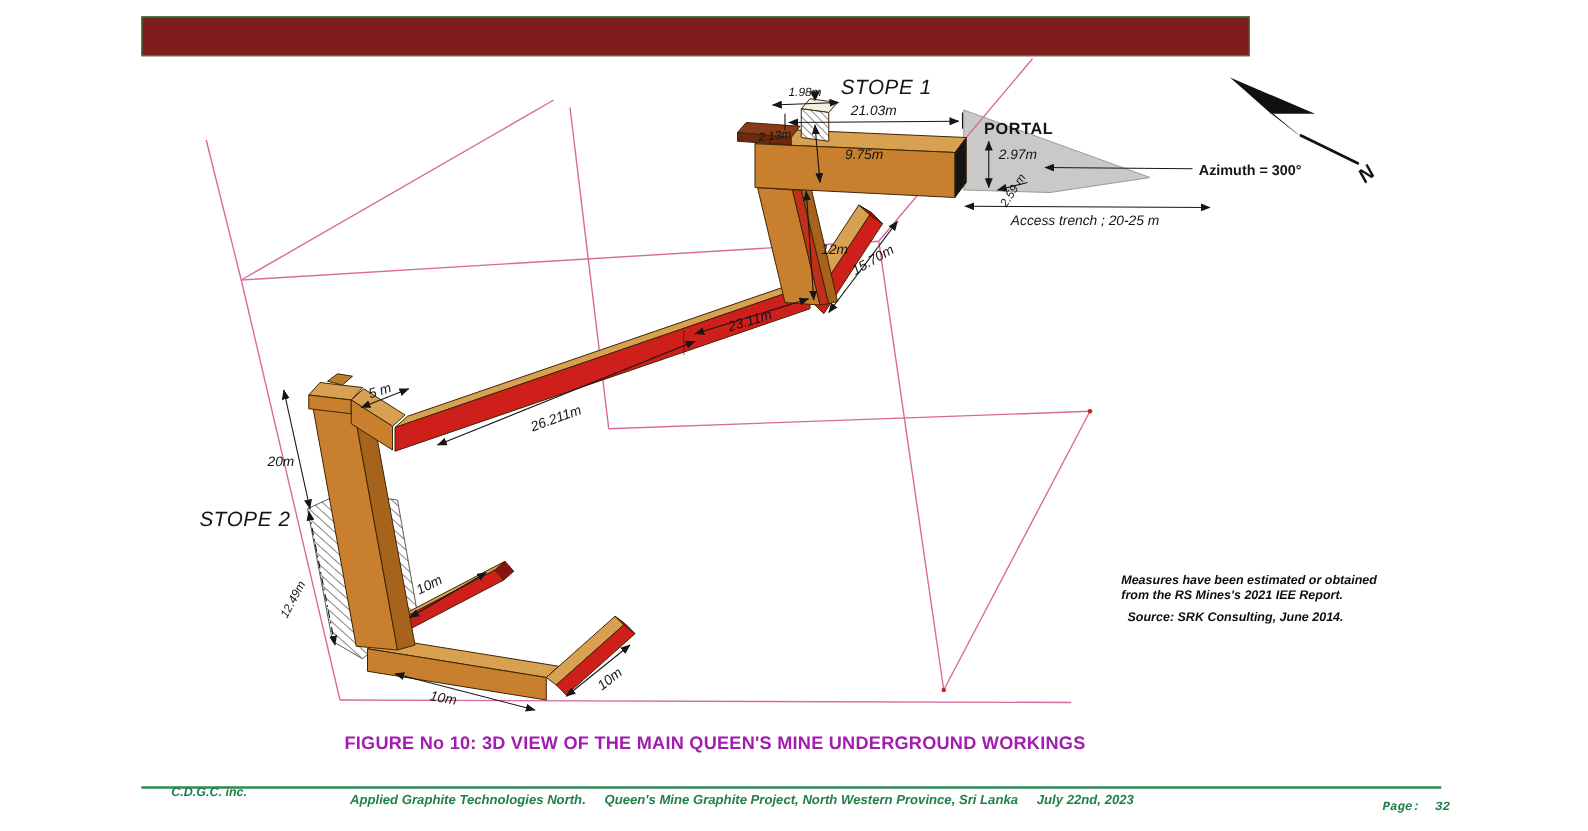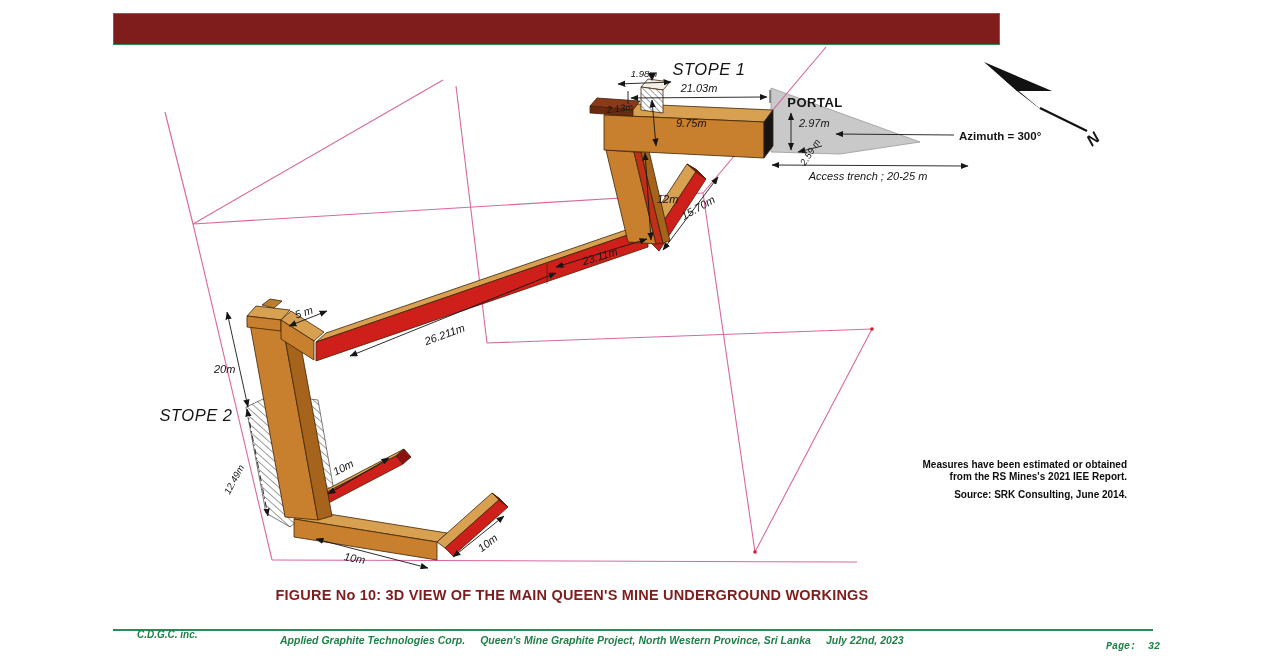--- a/index.html
+++ b/index.html
@@ -27,27 +27,27 @@
   text.portal{font-size:13px;font-weight:bold;font-style:normal;letter-spacing:.5px;}
   text.azimuth{font-size:11.5px;font-weight:bold;font-style:normal;}
   text.north{font-size:16px;font-weight:bold;}
   .dimline{stroke:#161616;stroke-width:.9;fill:none;}
   .tick{stroke:#161616;stroke-width:.9;}
   .pink{stroke:#D8689E;stroke-width:1.1;fill:none;}
   .beam{stroke:#3f2506;stroke-width:.8;stroke-linejoin:round;}
   
   #notes{
     left:897px;top:459px;width:230px;
-    font-size:10px;font-weight:bold;color:#0d0d0d;line-height:11.5px;text-align:right;
+    font-size:10px;font-weight:bold;font-style:italic;color:#0d0d0d;line-height:11.5px;
   }
   #notes .src{margin-top:7px;padding-left:5px;}
   
   #caption{
     left:252px;top:587px;width:640px;text-align:center;
-    font-size:14.5px;font-weight:bold;color:#7f1d1d;letter-spacing:.2px;
+    font-size:14.5px;font-weight:bold;color:#a21caf;letter-spacing:.2px;
   }
   
   #footer-rule{left:113px;top:629px;width:1040px;height:2px;background:#2E8B57;}
   .green-txt{color:#1F8048;font-weight:bold;font-style:italic;}
   #footer-left{left:137px;top:629px;font-size:10px;}
   #footer-center{left:280px;top:634px;width:700px;font-size:10.5px;white-space:nowrap;}
   #footer-center span{margin-right:15px;}
   #footer-right{left:1106px;top:641px;font-size:10px;white-space:pre;font-family:Liberation Mono, monospace;}
 </style>
 </head>
@@ -193,15 +193,15 @@
   <div>Measures have been estimated or obtained</div>
   <div>from the RS Mines's 2021 IEE Report.</div>
   <div class="src">Source: SRK Consulting, June 2014.</div>
 </div>
 
 <div id="caption" class="abs">FIGURE No 10: 3D VIEW OF THE MAIN QUEEN'S MINE UNDERGROUND WORKINGS</div>
 
 <div id="footer-rule" class="abs"></div>
 <div id="footer-left" class="abs green-txt">C.D.G.C. inc.</div>
 <div id="footer-center" class="abs green-txt">
-  <span>Applied Graphite Technologies Corp.</span><span>Queen's Mine Graphite Project, North Western Province, Sri Lanka</span><span>July 22nd, 2023</span>
+  <span>Applied Graphite Technologies North.</span><span>Queen's Mine Graphite Project, North Western Province, Sri Lanka</span><span>July 22nd, 2023</span>
 </div>
 <div id="footer-right" class="abs green-txt">Page:  32</div>
 
 </body></html>

